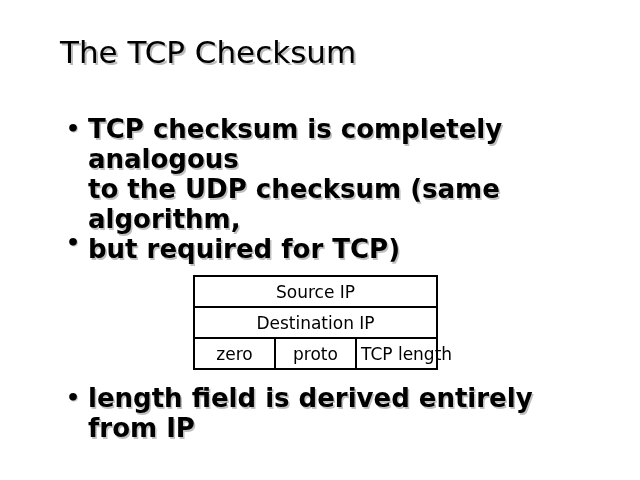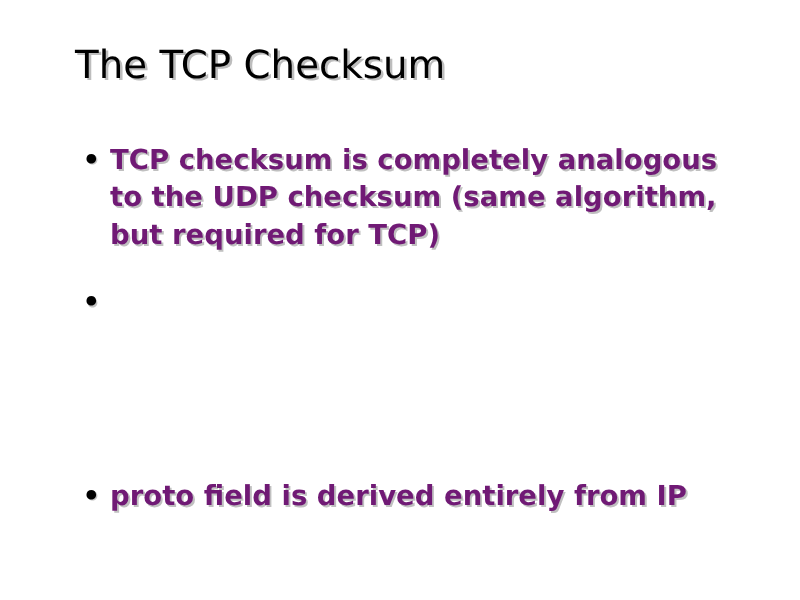--- a/index.html
+++ b/index.html
@@ -48,24 +48,24 @@
   .bullet-marker {
     width: 22px;
     flex: 0 0 22px;
     font-size: 22px;
     line-height: 30px;
     font-weight: 700;
     color: #000000;
     text-shadow: 1px 1px 0 #c4c4c4;
   }
   .bullet-text {
-    font-size: 22px;
+    font-size: 26px;
     font-weight: 700;
     line-height: 30px;
-    color: #701a75;
+    color: #000000;
     text-shadow: 1.5px 1.5px 0 #c0c0c0;
     white-space: pre-line;
   }
 
   #bullet-1 { left: 66px; top: 114px; width: 520px; }
   #bullet-2 { left: 66px; top: 228px; width: 520px; }
   #bullet-3 { left: 66px; top: 383px; width: 520px; }
 
   
   #pseudoheader-table {
@@ -103,19 +103,34 @@
     <span class="bullet-marker">•</span>
     <span class="bullet-text">TCP checksum is completely analogous
 to the UDP checksum (same algorithm,
 but required for TCP)</span>
   </div>
 
   <div class="bullet-row" id="bullet-2">
     <span class="bullet-marker">•</span>
   </div>
 
+  <table id="pseudoheader-table">
+    <tbody>
+      <tr>
+        <td colspan="3">Source IP</td>
+      </tr>
+      <tr>
+        <td colspan="3">Destination IP</td>
+      </tr>
+      <tr>
+        <td class="cell-zero">zero</td>
+        <td class="cell-proto">proto</td>
+        <td class="cell-len">TCP length</td>
+      </tr>
+    </tbody>
+  </table>
 
   <div class="bullet-row" id="bullet-3">
     <span class="bullet-marker">•</span>
-    <span class="bullet-text">proto field is derived entirely from IP</span>
+    <span class="bullet-text">length field is derived entirely from IP</span>
   </div>
 
 </div>
 
 </body></html>

